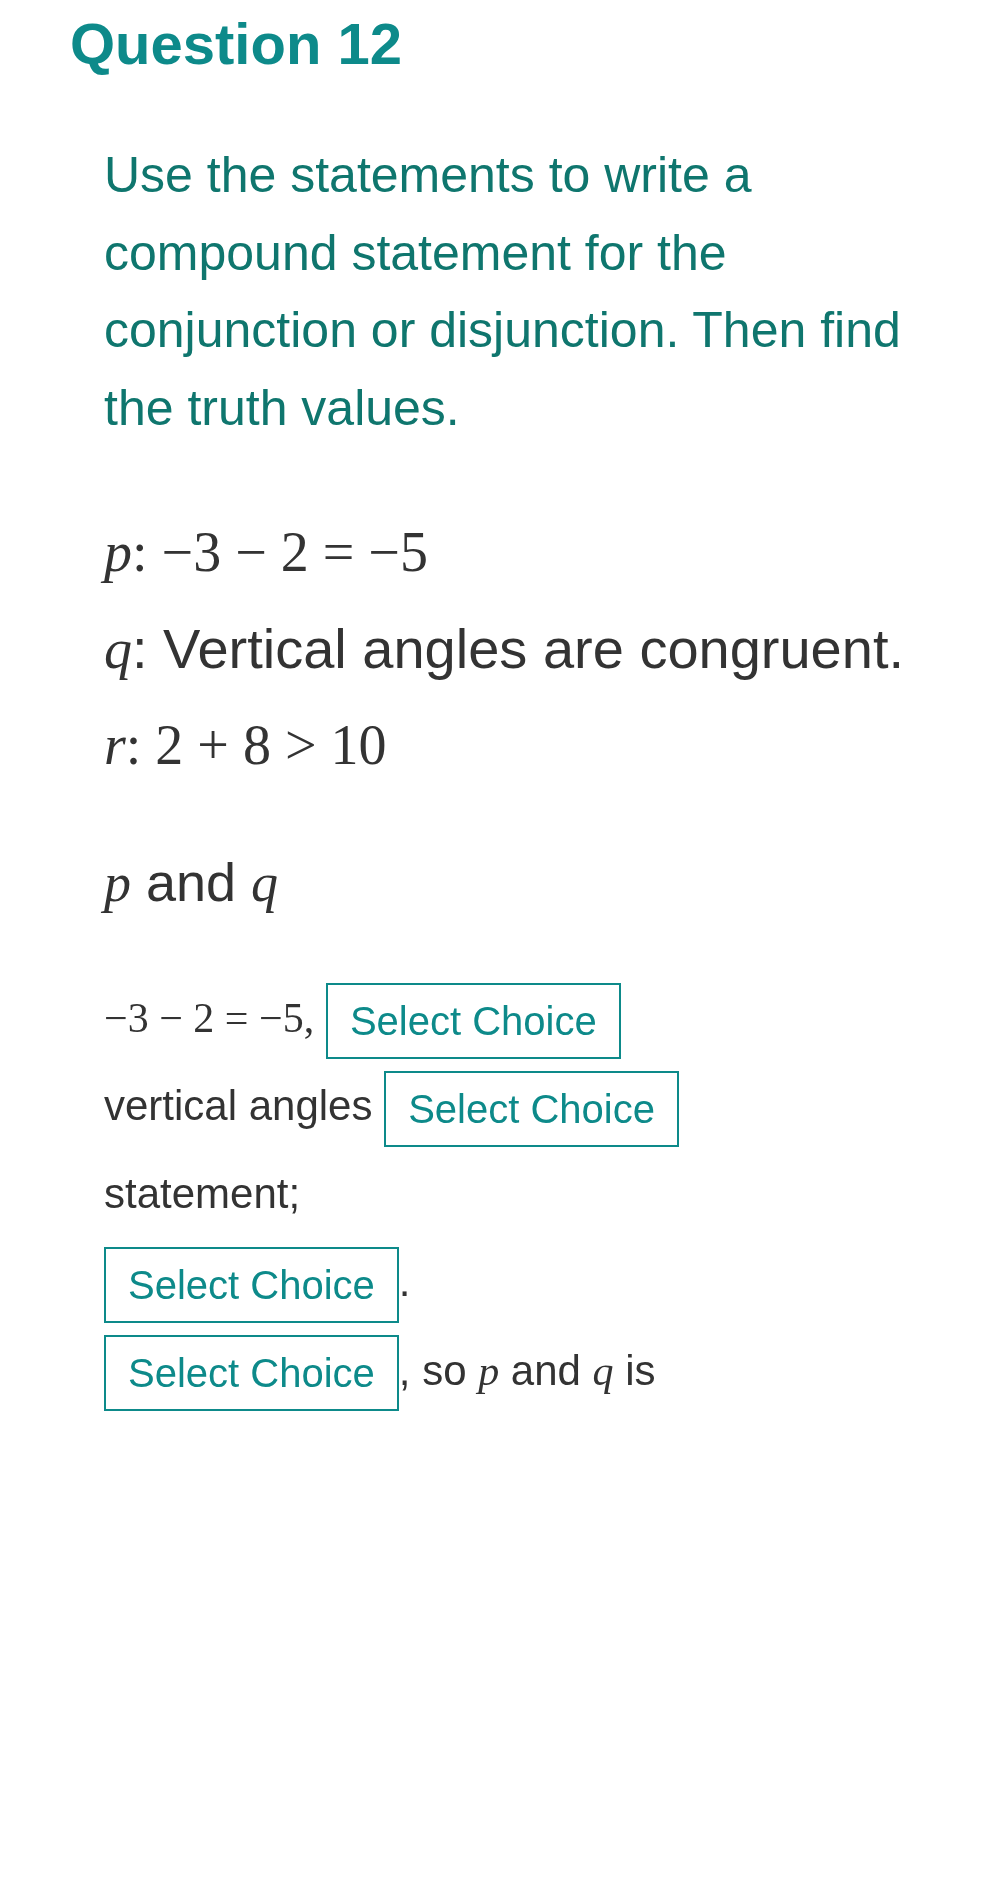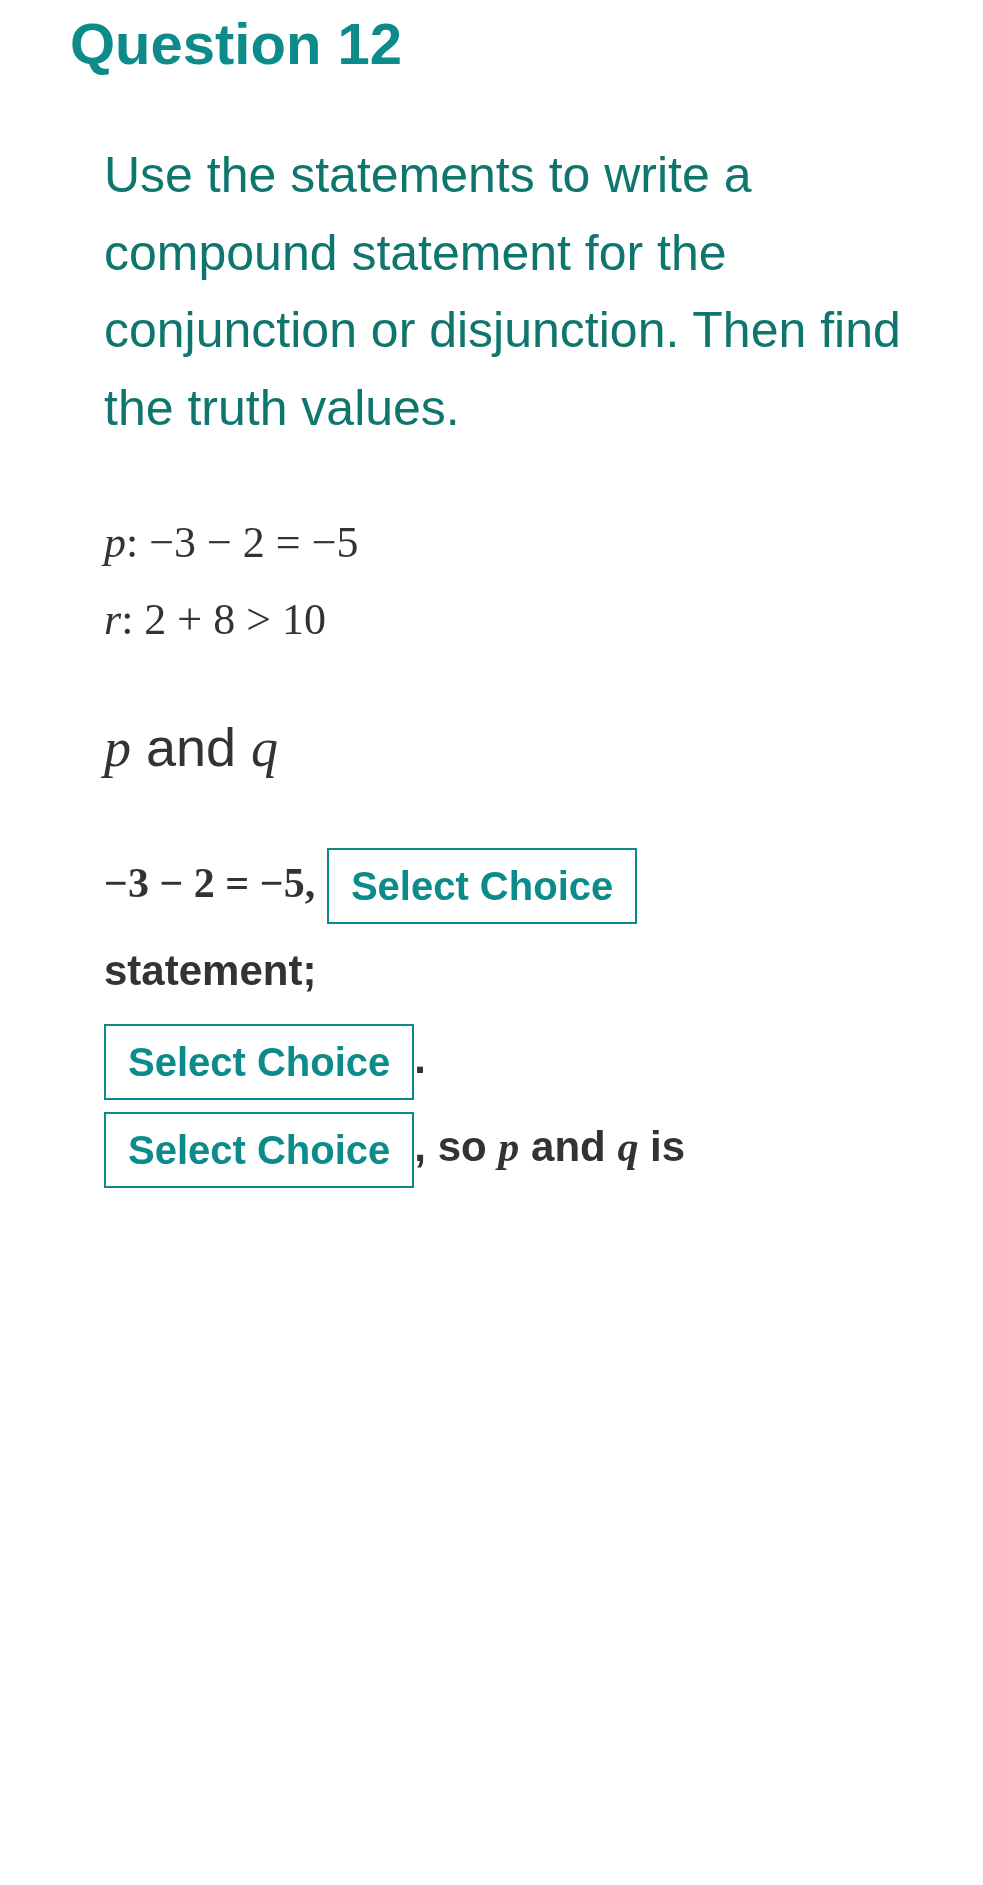--- a/index.html
+++ b/index.html
@@ -20,41 +20,40 @@
     margin: 10px 0 60px 0;
   }
   .body-text {
     font-size: 50px;
     color: #0f766e;
     line-height: 1.55;
     margin: 0 0 60px 34px;
     font-weight: 400;
   }
   .statements {
-    font-size: 44px;
+    font-size: 56px;
     color: #333;
     line-height: 1.6;
     margin: 0 0 60px 34px;
   }
   .stmt-line {
     margin-bottom: 6px;
   }
   .mi { font-style: italic; font-family: "Times New Roman", serif; }
   .mf { font-family: "Times New Roman", serif; }
   .pq {
     font-size: 54px;
     color: #333;
     margin: 0 0 60px 34px;
   }
   .answer-block {
     font-size: 42px;
     color: #333;
     line-height: 2.1;
     margin: 0 0 0 34px;
-    font-weight: bold;
   }
   .answer-block .row {
     display: block;
   }
   .select-choice {
     display: inline-block;
     border: 2px solid #0d8a8a;
     color: #0d8a8a;
     font-size: 40px;
     padding: 12px 22px;
@@ -71,34 +70,40 @@
 <div class="container">
   <div class="question-title">Question 12</div>
 
   <div class="body-text">Use the statements to write a compound statement for the conjunction or disjunction. Then find the truth values.</div>
 
   <div class="statements">
     <div class="stmt-line">
       <span class="mi">p</span><span class="mf">: −3 − 2 = −5</span>
     </div>
     <div class="stmt-line">
+      <span class="mi">q</span><span>: Vertical angles are congruent.</span>
+    </div>
+    <div class="stmt-line">
       <span class="mi">r</span><span class="mf">: 2 + 8 &gt; 10</span>
     </div>
   </div>
 
   <div class="pq">
     <span class="mi">p</span><span> and </span><span class="mi">q</span>
   </div>
 
   <div class="answer-block">
     <div class="row">
       <span class="mf">−3 − 2 = −5,</span>
       <span class="select-choice">Select Choice</span>
     </div>
     <div class="row">
+      <span>vertical angles </span><span class="select-choice">Select Choice</span>
+    </div>
+    <div class="row">
       <span>statement;</span>
     </div>
     <div class="row">
       <span class="select-choice">Select Choice</span><span>.</span>
     </div>
     <div class="row">
       <span class="select-choice">Select Choice</span><span>, so </span><span class="mi">p</span><span> and </span><span class="mi">q</span><span> is</span>
     </div>
   </div>
 </div>

